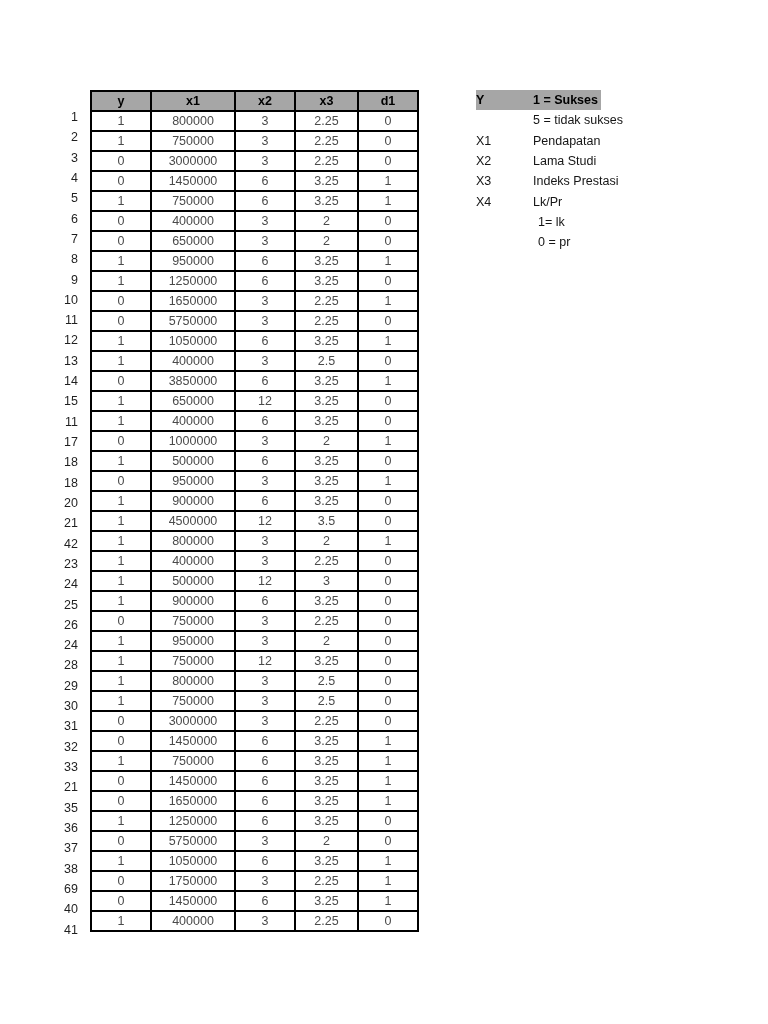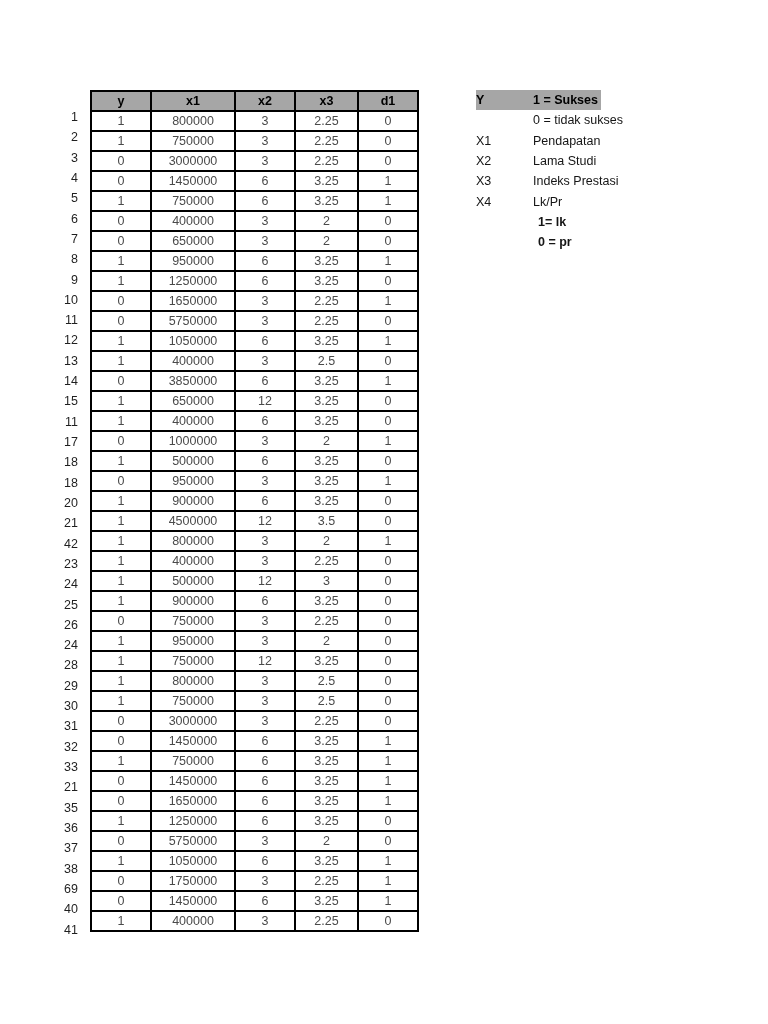--- a/index.html
+++ b/index.html
@@ -27,21 +27,21 @@
   .data-table th {
     background:var(--header-bg); font-weight:bold; color:#000000;
   }
   .data-table td { color:#4a4a4a; background:#ffffff; }
   
   .legend { position:absolute; left:476px; top:90px; font-size:12.5px; color:#151515; }
   .legend-row { display:flex; height:20.33px; align-items:center; }
   .lkey { flex:0 0 57px; width:57px; }
   .lval { white-space:nowrap; }
   .legend-row.highlight { background:var(--header-bg); width:125px; font-weight:bold; color:#000; }
-  .legend-row.indent .lval { padding-left:5px;font-weight:bold; }
+  .legend-row.indent .lval { padding-left:5px; }
 </style>
 </head>
 <body>
 
 <div class="sheet">
 
   <div class="row-numbers" id="row-numbers">
       <div class="rownum">1</div>
       <div class="rownum">2</div>
       <div class="rownum">3</div>
@@ -393,21 +393,21 @@
       </tbody>
   </table>
 
   <div class="legend" id="legend">
       <div class="legend-row highlight">
         <span class="lkey">Y</span>
         <span class="lval">1 = Sukses</span>
       </div>
       <div class="legend-row">
         <span class="lkey"></span>
-        <span class="lval">0 = tidak sukses</span>
+        <span class="lval">5 = tidak sukses</span>
       </div>
       <div class="legend-row">
         <span class="lkey">X1</span>
         <span class="lval">Pendapatan</span>
       </div>
       <div class="legend-row">
         <span class="lkey">X2</span>
         <span class="lval">Lama Studi</span>
       </div>
       <div class="legend-row">

